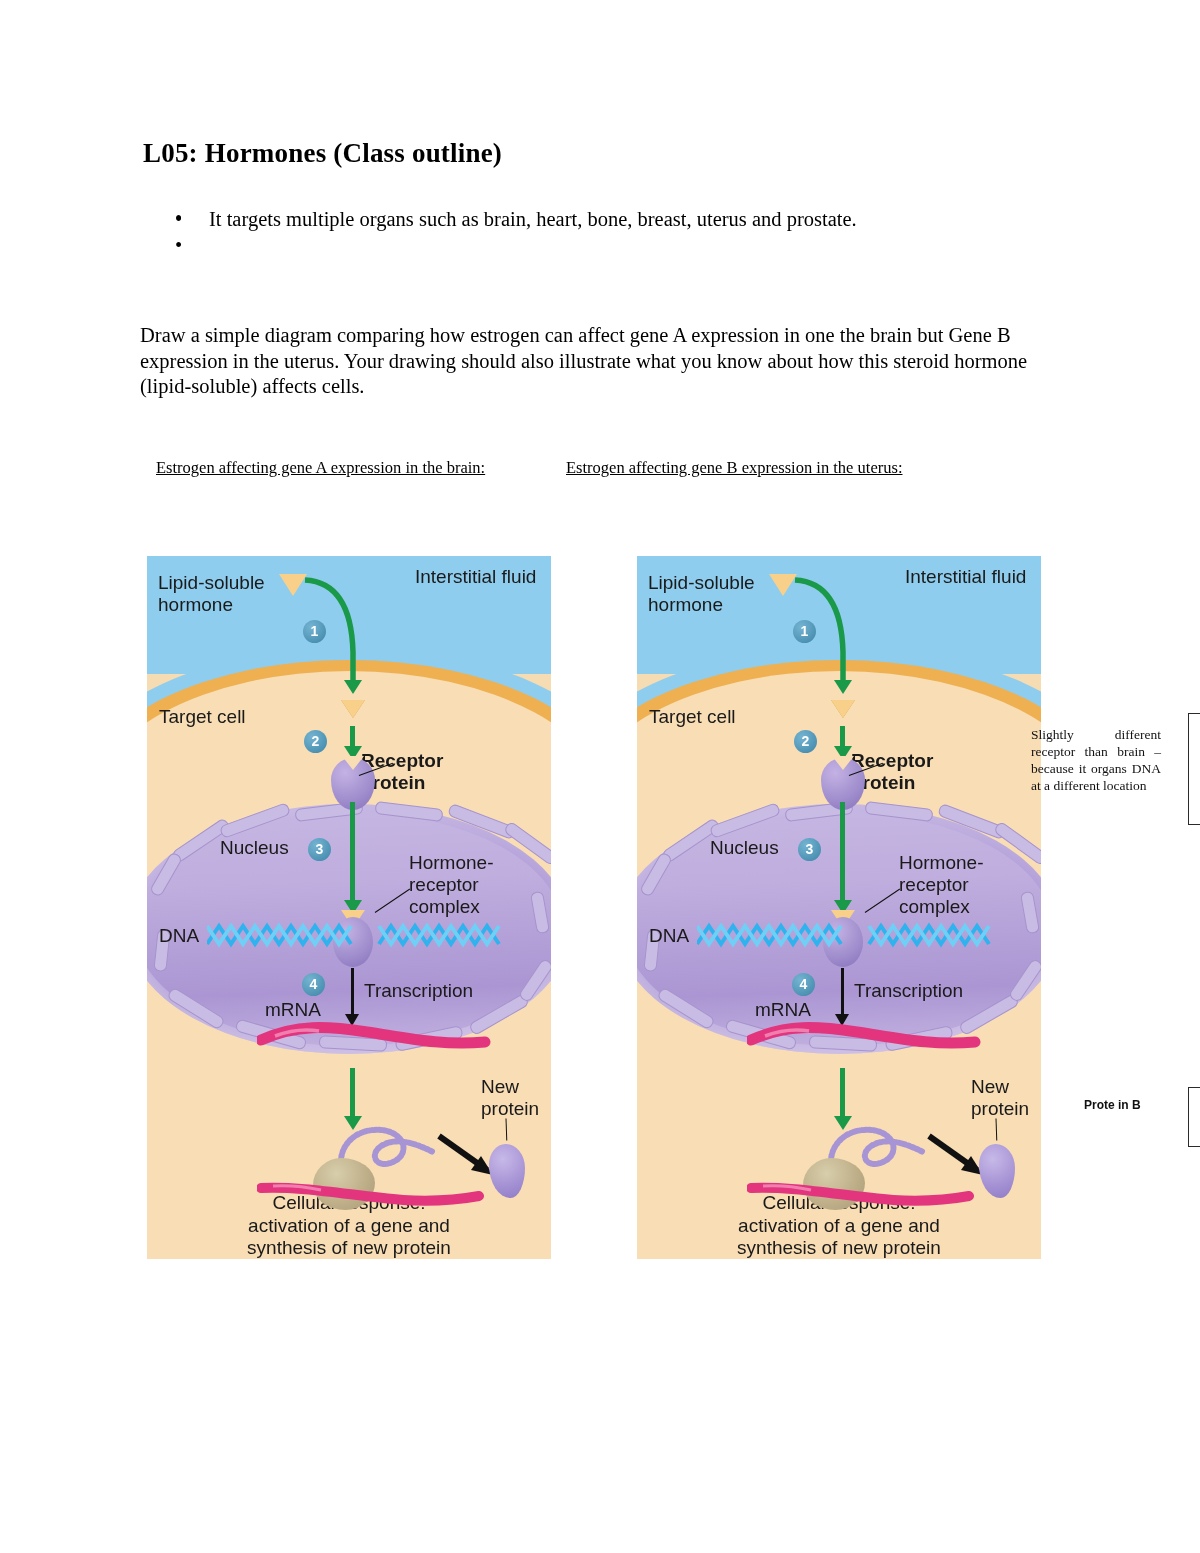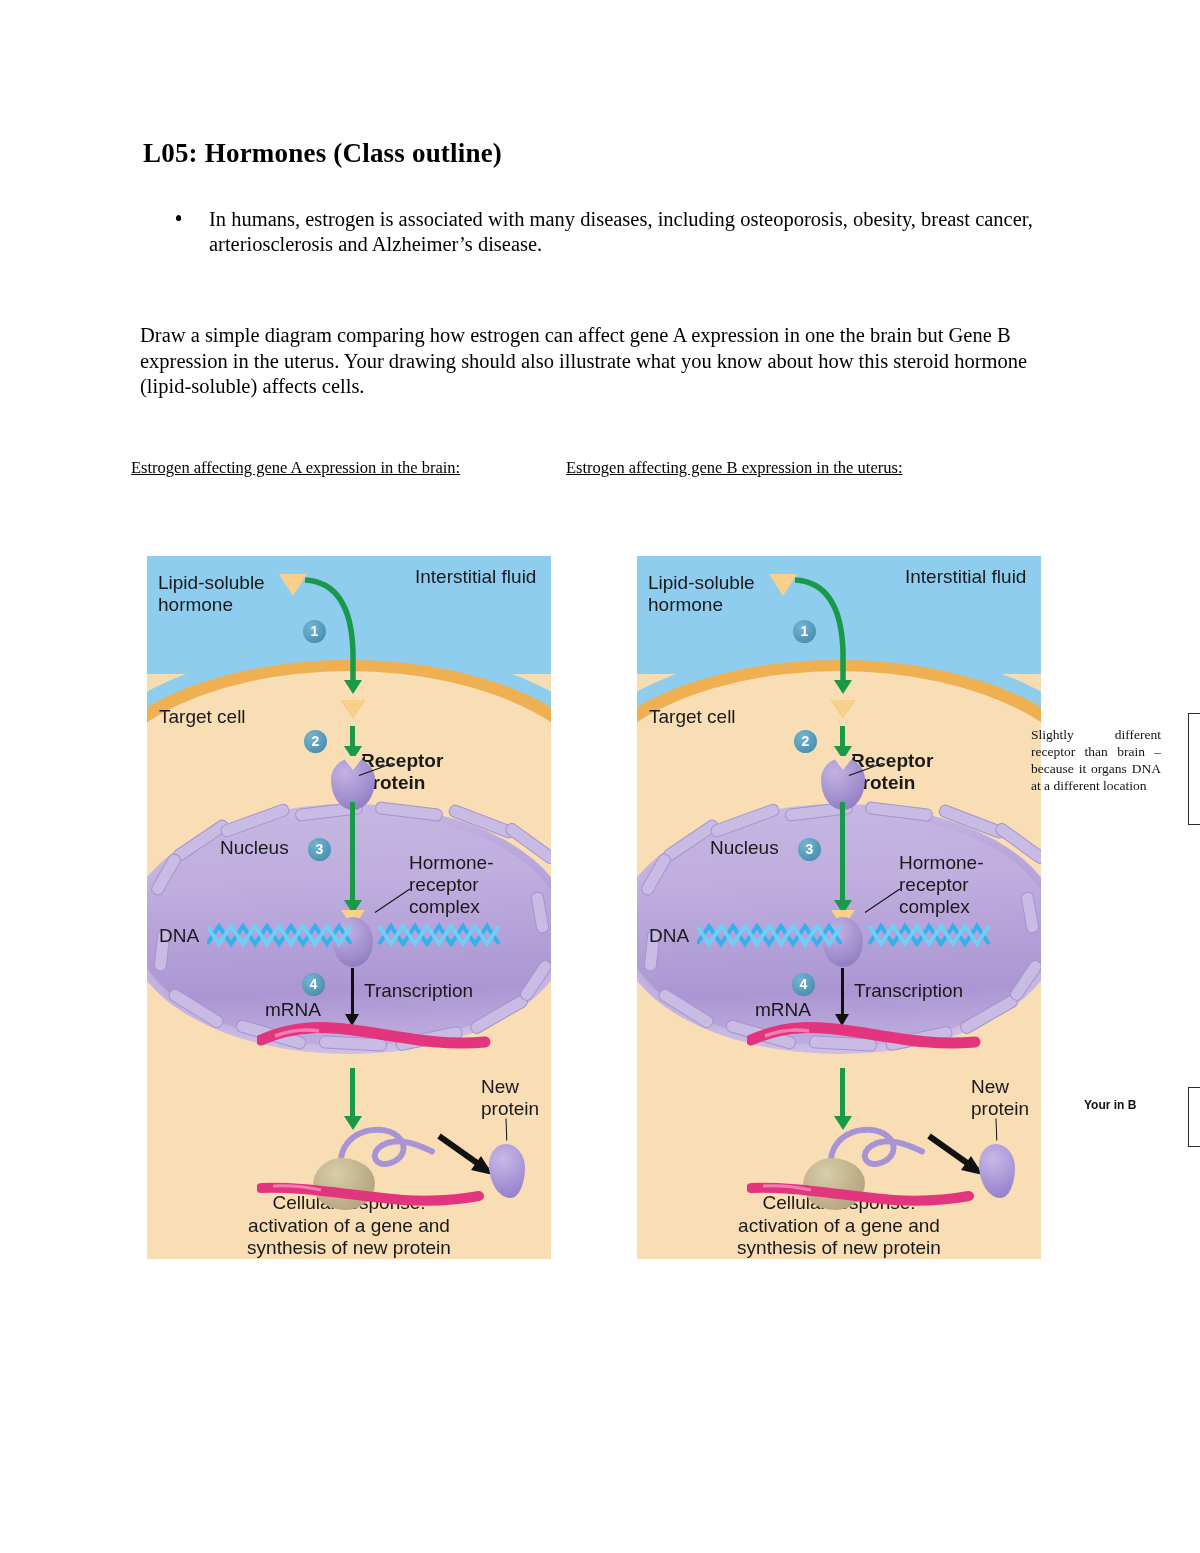--- a/index.html
+++ b/index.html
@@ -56,21 +56,21 @@
     line-height: 25.5px;
   }
 
   
   .section-heading {
     position: absolute;
     font-size: 16.5px;
     text-decoration: underline;
     white-space: nowrap;
   }
-  #heading-brain { left: 131px; top: 458px; }
+  #heading-brain { left: 156px; top: 458px; }
   #heading-uterus { left: 566px; top: 458px; }
 
   
   .panel {
     position: absolute;
     width: 404px;
     height: 703px;
     top: 556px;
     overflow: hidden;
     background: #f6dcb2;
@@ -276,24 +276,24 @@
 <body>
 
 <div id="doc-title">L05: Hormones (Class outline)</div>
 
 <ul id="bullet-list">
   <li>
     <span class="bullet-dot">•</span>
   </li>
   <li>
     <span class="bullet-dot">•</span>
+    <span>It targets multiple organs such as brain, heart, bone, breast, uterus and prostate.</span>
   </li>
   <li>
     <span class="bullet-dot">•</span>
-    <span>In humans, estrogen is associated with many diseases, including osteoporosis, obesity, breast cancer, arteriosclerosis and Alzheimer’s disease.</span>
   </li>
 </ul>
 
 <div id="paragraph">Draw a simple diagram comparing how estrogen can affect gene A expression in one the brain but Gene B expression in the uterus. Your drawing should also illustrate what you know about how this steroid hormone (lipid-soluble) affects cells.</div>
 
 <div class="section-heading" id="heading-brain">Estrogen affecting gene A expression in the brain:</div>
 <div class="section-heading" id="heading-uterus">Estrogen affecting gene B expression in the uterus:</div>
 
 <div class="panel" id="panel-brain">
 
@@ -501,15 +501,15 @@
   </svg>
   <svg style="position:absolute; left:288px; top:574px;" width="80" height="56">
     <path d="M4,6 L52,40" stroke="#111" stroke-width="6" fill="none"></path>
     <polygon points="58,45 36,40 46,26" fill="#111"></polygon>
   </svg>
   <div class="new-protein-blob" style="left:342px; top:588px;"></div>
   <div class="leader" style="left:359px; top:562px; width:22px; transform:rotate(88deg); transform-origin:left center;"></div>
 </div>
 
 <div class="annot" id="annot-receptor">Slightly different receptor than brain – because it organs DNA at a different location</div>
-<div class="annot" id="annot-protein">Your in B</div>
+<div class="annot" id="annot-protein">Prote in B</div>
 <div class="annot-box" id="annot-box-1"></div>
 <div class="annot-box" id="annot-box-2"></div>
 
 </body></html>

